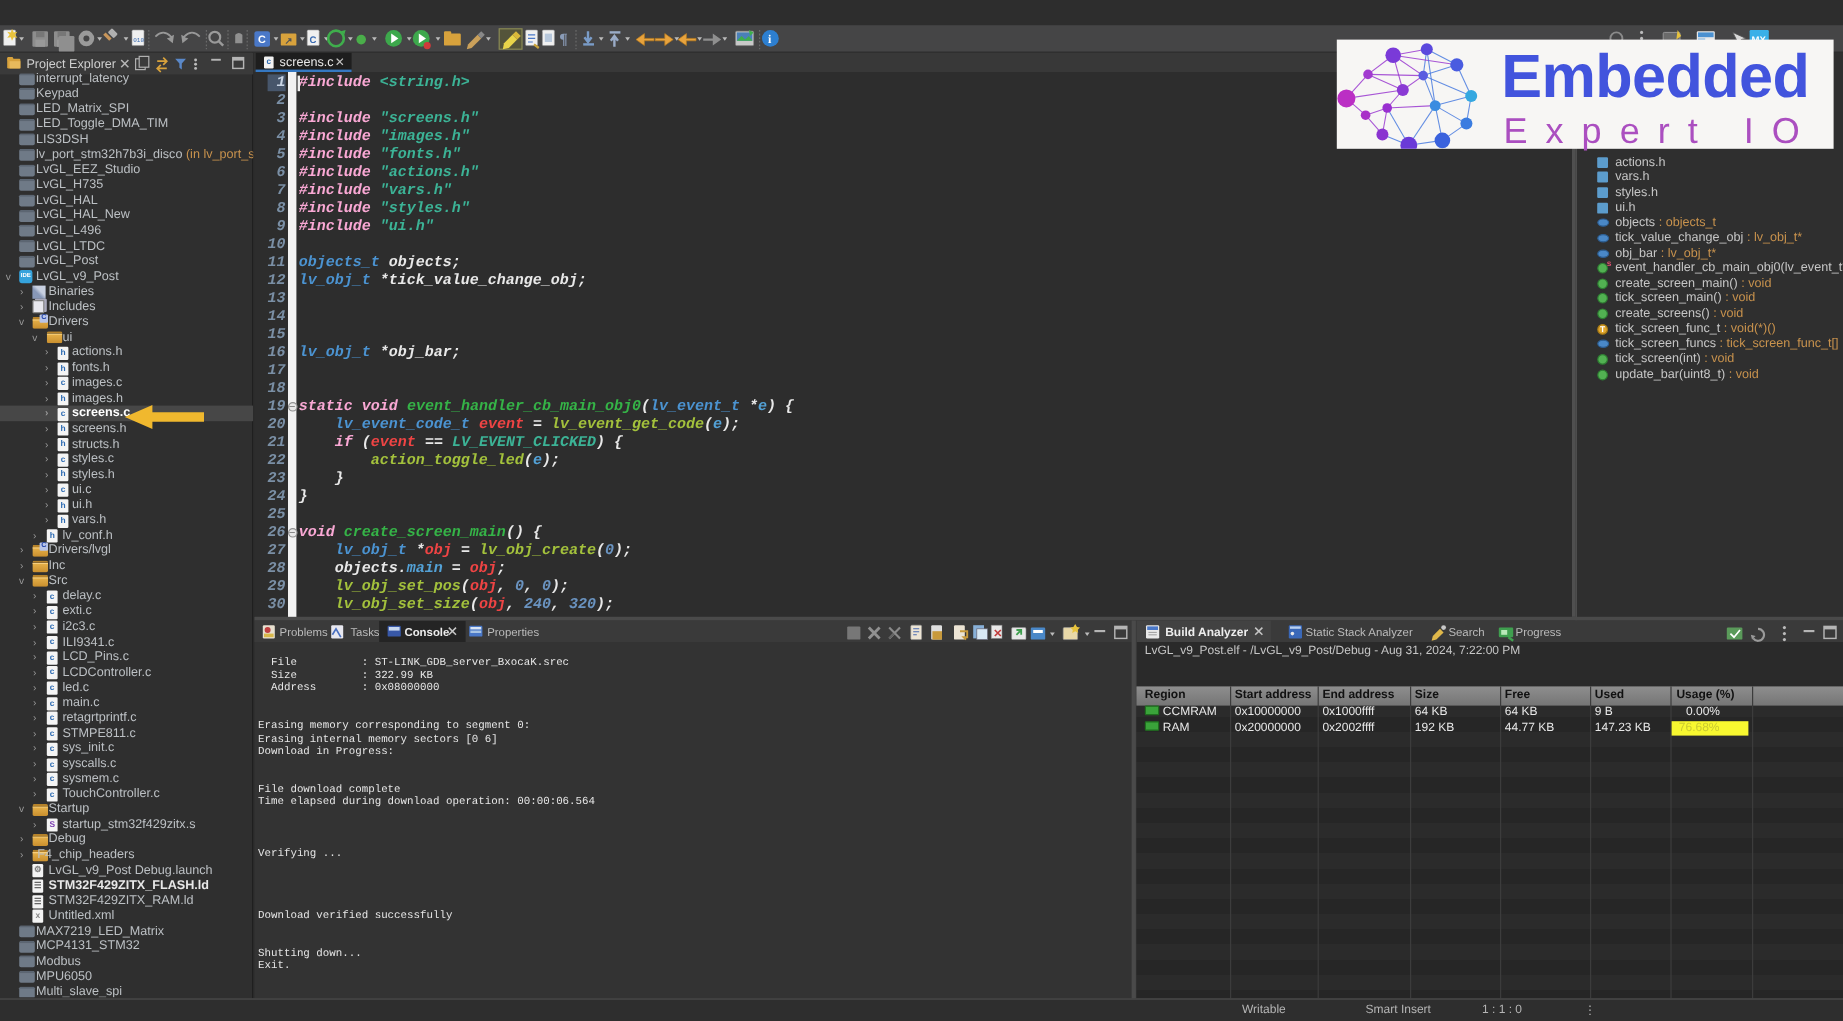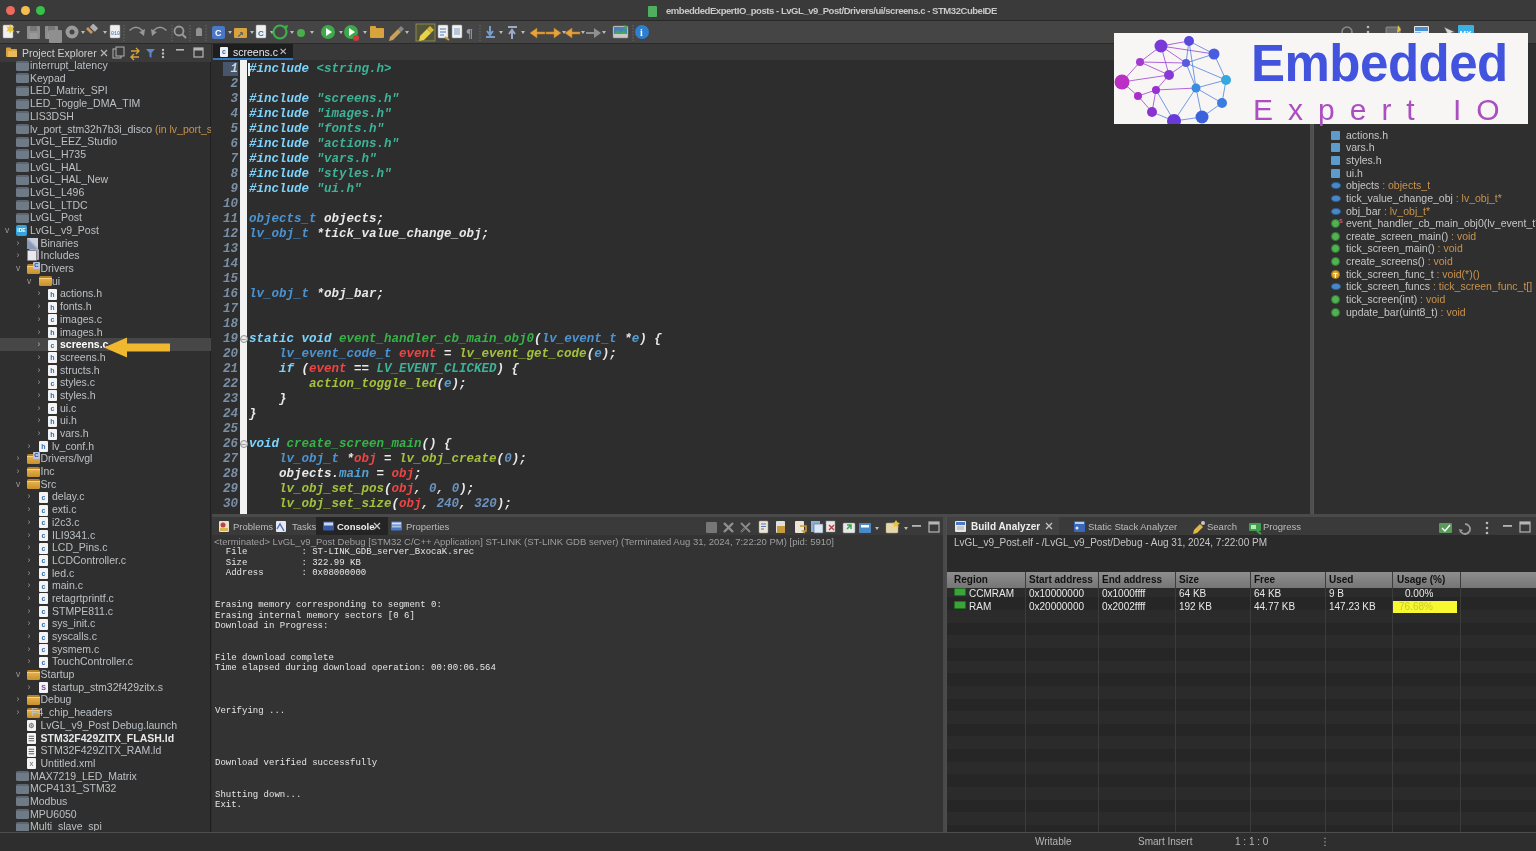--- a/index.html
+++ b/index.html
@@ -26,21 +26,21 @@
 .pfold{background:#6f7a87;border-radius:1.5px;border-top:2px solid #5c6672}
 .doc{width:9px!important;height:11px!important;background:#f4f4f4;border-radius:1px;font-size:7px;font-weight:bold;text-align:center;line-height:11px}
 .doc.c{color:#2d6bb2}.doc.h{color:#2d6bb2}
 
 #edtabs{position:absolute;left:212px;top:44px;width:1098px;height:16px;background:#383838}
 #edtab1{position:absolute;left:213px;top:44px;width:80px;height:16px;background:#1e1e1e;border-bottom:2.5px solid #3578c2;color:#e8e8e8;font-size:11px}
 #editor{position:absolute;left:212px;top:60px;width:1098px;height:455px;background:#2d2d2d;overflow:hidden}
 #gutter{position:absolute;left:0;top:2px;width:26px;text-align:right;font:bold italic 12.5px "Liberation Mono",monospace;line-height:15px;color:#7a8fa5}
 #wbar{position:absolute;left:28px;top:0;width:7px;height:455px;background:#f2f2f2}
 #code{position:absolute;left:37px;top:2px;font:bold italic 12.5px "Liberation Mono",monospace;line-height:15px;color:#e8e8e8;white-space:pre}
-.k{color:#7dd3fc}.t{color:#4b93d1}.s{color:#3cb396}.f{color:#35b347}.c{color:#a3c13c}
+.k{color:#f9a8d4}.t{color:#4b93d1}.s{color:#3cb396}.f{color:#35b347}.c{color:#a3c13c}
 .v{color:#ef4444}.n{color:#6a93c0}.m{color:#53a1d6}
 .foldm{position:absolute;left:27.5px;width:8px;height:8px;border:1px solid #909090;border-radius:50%;background:#e8e8e8;color:#555;font-size:8px;line-height:6px;text-align:center}
 
 #outline{position:absolute;left:1313px;top:44px;width:223px;height:788px;background:#2f2f2f;border-left:1px solid #555}
 #outrows{position:absolute;left:0;top:84.7px;width:223px;font-size:10.5px;color:#c6c6c6;overflow:hidden}
 .or{height:12.65px;line-height:12.65px;white-space:nowrap;position:relative;padding-left:32px}
 .or .oic{position:absolute;left:17px;top:2px;width:9px;height:9px;border-radius:50%}
 .oic.fn{background:#52b152;border:1px solid #2e7d32}
 .oic.fld{background:#4a88c7;border:1px solid #2d5f94;border-radius:50%;width:10px;height:7px;top:3px}
 .oic.inc{background:#5c9ccc;border-radius:1px}
@@ -67,27 +67,20 @@
 
 #statusbar{position:absolute;left:0;top:832px;width:1536px;height:19px;background:#2e2e2e;border-top:1px solid #4e4e4e;color:#b5b5b5;font-size:10px}
 
 #logo{position:absolute;left:1114px;top:33px;width:414px;height:91px;background:#f7f6f4}
 #lg1{position:absolute;left:137px;top:1px;color:#4254dd;font-size:51px;font-weight:bold;letter-spacing:-0.5px}
 #lg2{position:absolute;left:139px;top:60px;color:#ab4fc0;font-size:30px;letter-spacing:15px;white-space:nowrap}
 </style></head>
 <body>
 <div id="app">
 
-<div id="titlebar">
- <div class="tl" style="left:6px;background:#ed6a5e"></div>
- <div class="tl" style="left:21px;background:#f5bd4f"></div>
- <div class="tl" style="left:36px;background:#38c149"></div>
- <div id="ticon"></div>
- <div id="title">embeddedExpertIO_posts - LvGL_v9_Post/Drivers/ui/screens.c - STM32CubeIDE</div>
-</div>
 
 <div id="toolbar"><svg id="tbsvg" width="1536" height="23">
         <rect x="3" y="4" width="10" height="13" rx="1" fill="#f0f0f0" stroke="#999" stroke-width="0.5"></rect>
         <path d="M10 3 l1.5 3 3-0.5 -2 2.5 2 2.5 -3-0.5 -1.5 3 -1-3 -3 0.5 2-2.5 -2-2.5 3 0.5 z" fill="#e8c33d"></path>
         <path d="M16 10 l4 0 l-2 3 z" fill="#bbb"></path>
         <rect x="27" y="5" width="13" height="13" rx="1" fill="#8d8d8d"></rect>
         <rect x="30" y="5" width="7" height="5" fill="#777"></rect>
         <rect x="29.5" y="12" width="8" height="6" fill="#999"></rect>
         <rect x="45" y="5" width="13" height="13" rx="1" fill="#8d8d8d"></rect>
         <rect x="48" y="5" width="7" height="5" fill="#777"></rect>
@@ -621,21 +614,20 @@
           <rect x="647" y="6" width="12" height="10" rx="1" fill="#4a88c8"></rect>
           <rect x="649" y="8" width="8" height="2.5" fill="#fff"></rect>
           <path d="M663 10 l4 0 l-2 3 z" fill="#bbb"></path>
           <rect x="674" y="6" width="12" height="10" rx="1" fill="#e8d8a8" stroke="#999" stroke-width="0.5"></rect>
           <path d="M684 3 l1.5 2.5 2.5 0.5 -2 2 0.5 2.5 -2.5 -1.5 -2.5 1.5 0.5 -2.5 -2 -2 2.5 -0.5 z" fill="#e8c33d"></path>
           <path d="M692 10 l4 0 l-2 3 z" fill="#bbb"></path>
           <rect x="700" y="8" width="9" height="1.8" fill="#b5b5b5"></rect>
           <rect x="717" y="5" width="10" height="10" fill="none" stroke="#b5b5b5" stroke-width="1.2"></rect>
           <rect x="717" y="5" width="10" height="2.5" fill="#b5b5b5"></rect>
         </svg></div>
- <div id="con-title">&lt;terminated&gt; LvGL_v9_Post Debug [STM32 C/C++ Application] ST-LINK (ST-LINK GDB server) (Terminated Aug 31, 2024, 7:22:20 PM) [pid: 5910]</div>
  <div id="con-text">  File          : ST-LINK_GDB_server_BxocaK.srec
   Size          : 322.99 KB
   Address       : 0x08000000
 
 
 Erasing memory corresponding to segment 0:
 Erasing internal memory sectors [0 6]
 Download in Progress:
 
 

